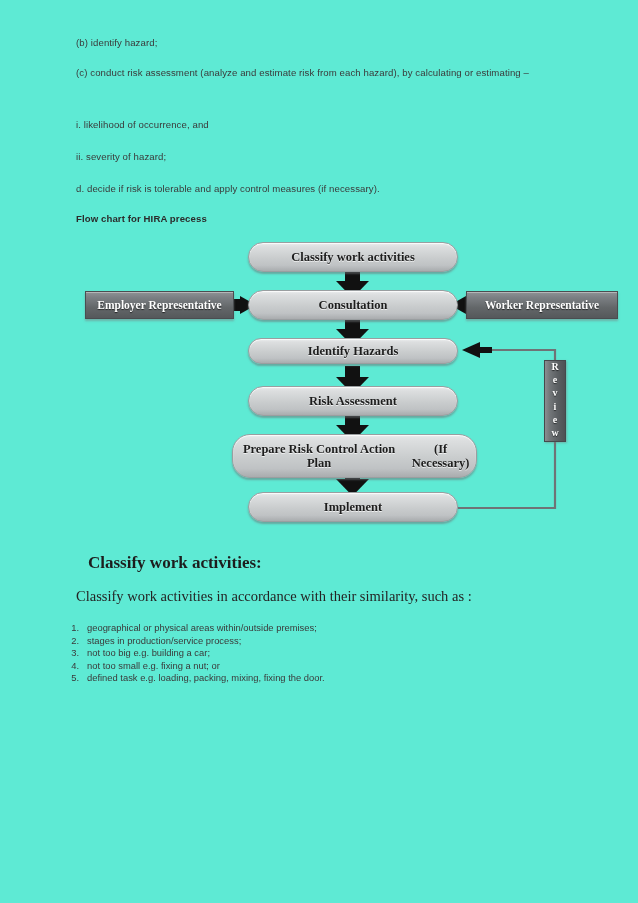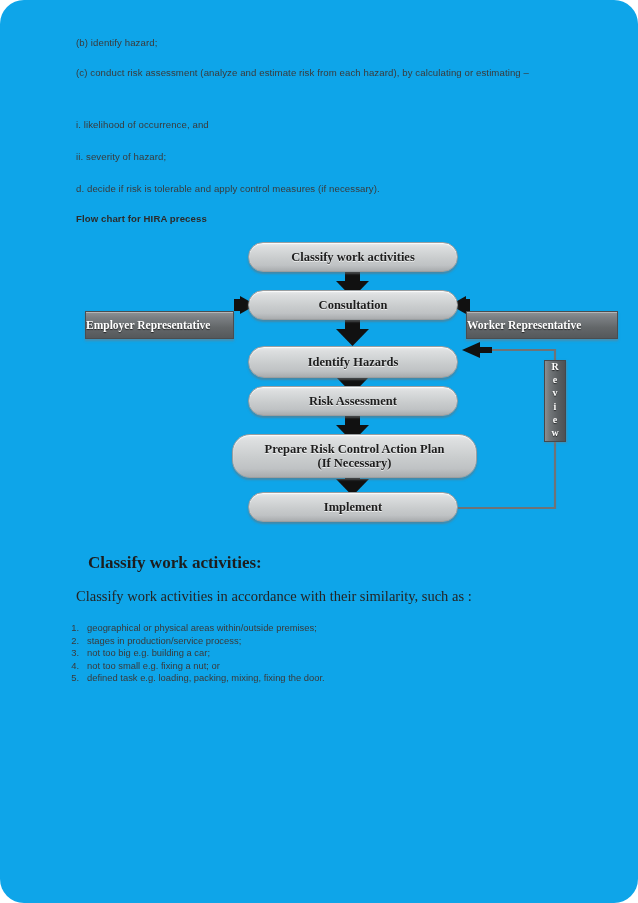--- a/index.html
+++ b/index.html
@@ -4,25 +4,24 @@
 <style>
   html, body {
     margin: 0;
     padding: 0;
     background: #ffffff;
   }
   #page {
     position: relative;
     width: 638px;
     height: 903px;
-    background: #0ea5e9;
+    background: #5eead4;
     overflow: hidden;
     font-family: "Liberation Sans", sans-serif;
     color: #2b2b2b;
-    border-radius: 24px;
   }
 
   
   .para {
     position: absolute;
     left: 76px;
     width: 470px;
     font-family: "Liberation Sans", sans-serif;
     font-size: 9.6px;
     line-height: 17px;
@@ -78,26 +77,26 @@
   .fc-side {
     position: absolute;
     box-sizing: border-box;
     background: linear-gradient(to bottom,
       #8e9295 0%, #7c8084 20%, #636769 60%, #55585b 100%);
     border: 1px solid #4a4d50;
     box-shadow: 0 2px 2px rgba(120,124,128,0.5),
                 inset 0 1px 0 rgba(255,255,255,0.35);
     display: flex;
     align-items: center;
+    justify-content: center;
     font-family: "Liberation Serif", serif;
     font-weight: bold;
     font-size: 11.5px;
     color: #ffffff;
     text-shadow: 0 1px 1px rgba(0,0,0,0.65);
-    margin-top: 20px;
   }
   .fc-review {
     position: absolute;
     box-sizing: border-box;
     background: linear-gradient(to right,
       #8a8e91 0%, #74787b 22%, #5c6063 62%, #4e5154 100%);
     border: 1px solid #45484b;
     box-shadow: 1px 1px 2px rgba(120,124,128,0.5);
     display: flex;
     align-items: center;
@@ -232,29 +231,29 @@
     </div>
 
     <div class="fc-side" style="left:85px; top:55px; width:149px; height:28px;">
       <span>Employer Representative</span>
     </div>
 
     <div class="fc-side" style="left:466px; top:55px; width:152px; height:28px;">
       <span>Worker Representative</span>
     </div>
 
-    <div class="fc-node" style="left:248px; top:102px; width:210px; height:32px;margin-top:8px;">
+    <div class="fc-node" style="left:248px; top:102px; width:210px; height:26px;">
       <span>Identify Hazards</span>
     </div>
 
     <div class="fc-node" style="left:248px; top:150px; width:210px; height:30px;">
       <span>Risk Assessment</span>
     </div>
 
-    <div class="fc-node" style="left:232px; top:198px; width:245px; height:44px; flex-direction:column;">
+    <div class="fc-node" style="left:232px; top:198px; width:245px; height:44px; ">
       <span>Prepare Risk Control Action Plan</span>
       <span>(If Necessary)</span>
     </div>
 
     <div class="fc-node" style="left:248px; top:256px; width:210px; height:30px;">
       <span>Implement</span>
     </div>
 
     <div class="fc-review" style="left:544px; top:124px; width:22px; height:82px;">
       <span>Review</span>

